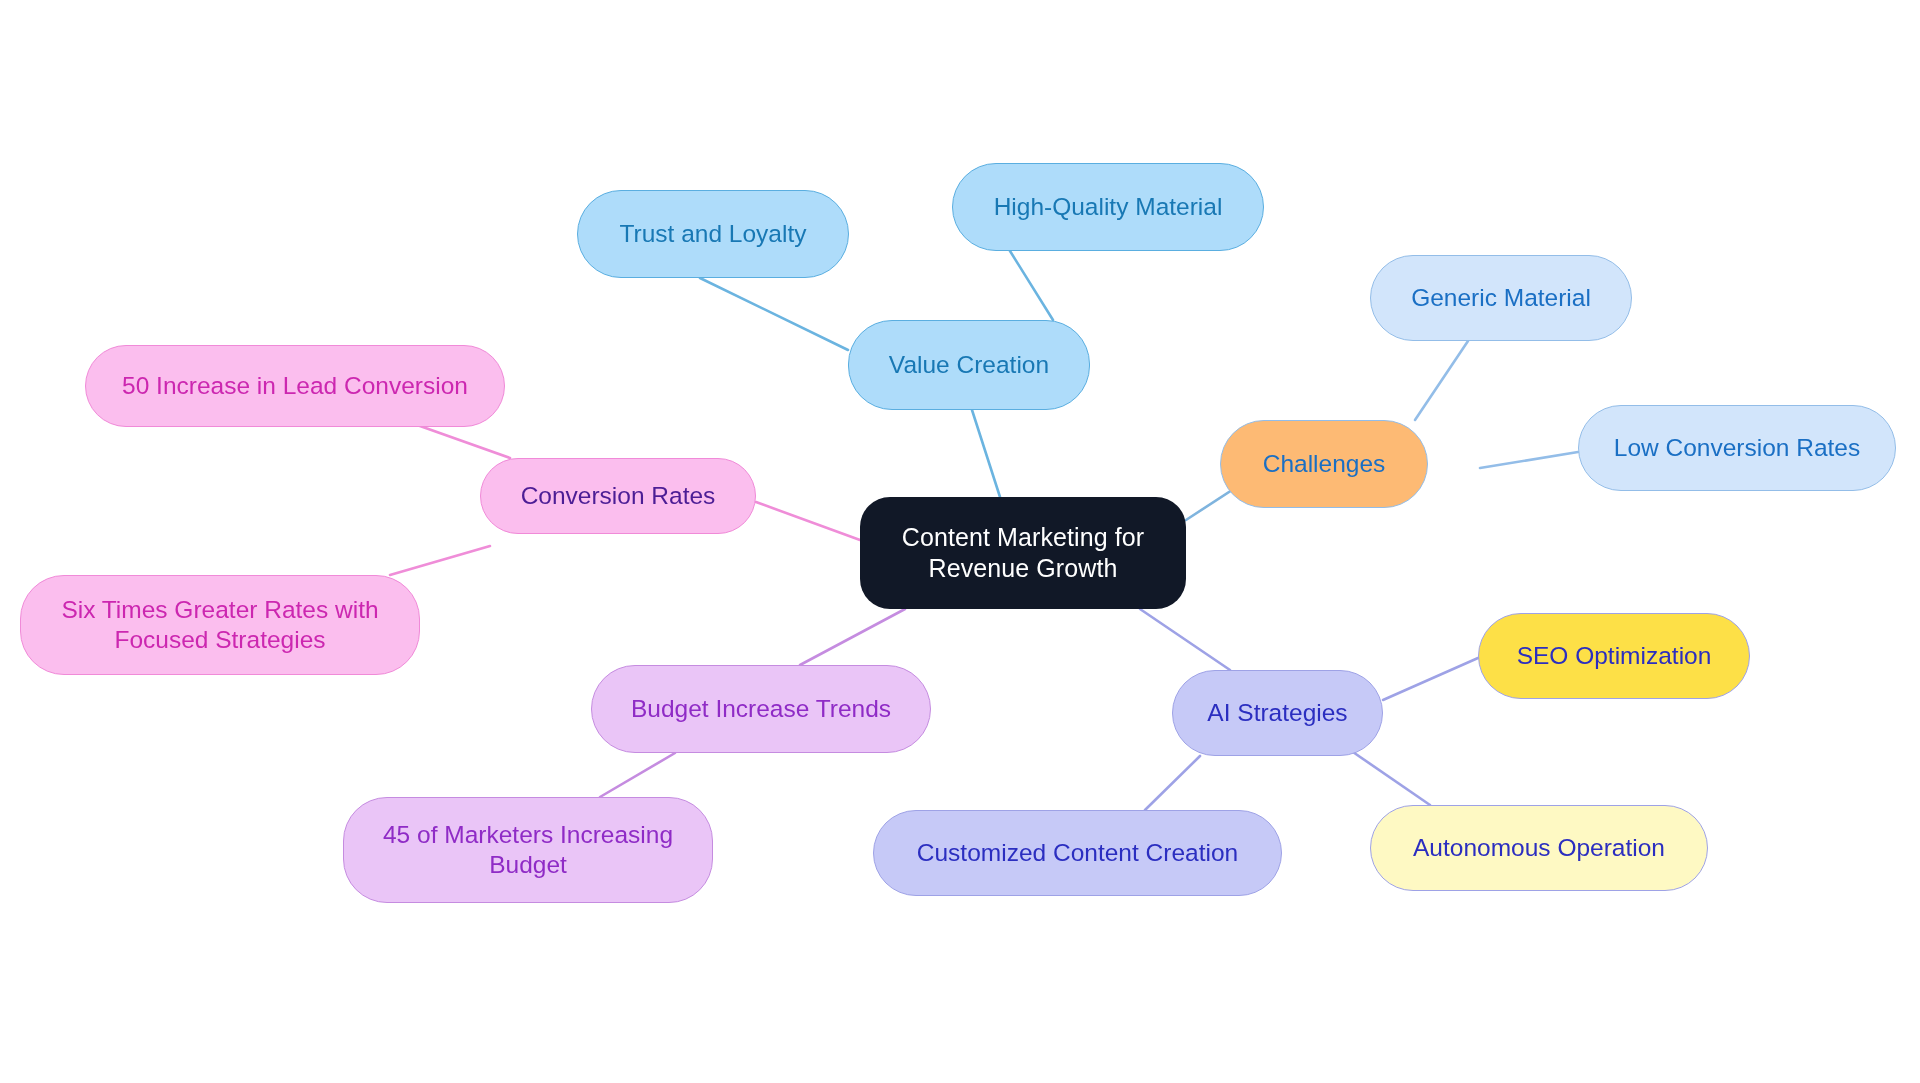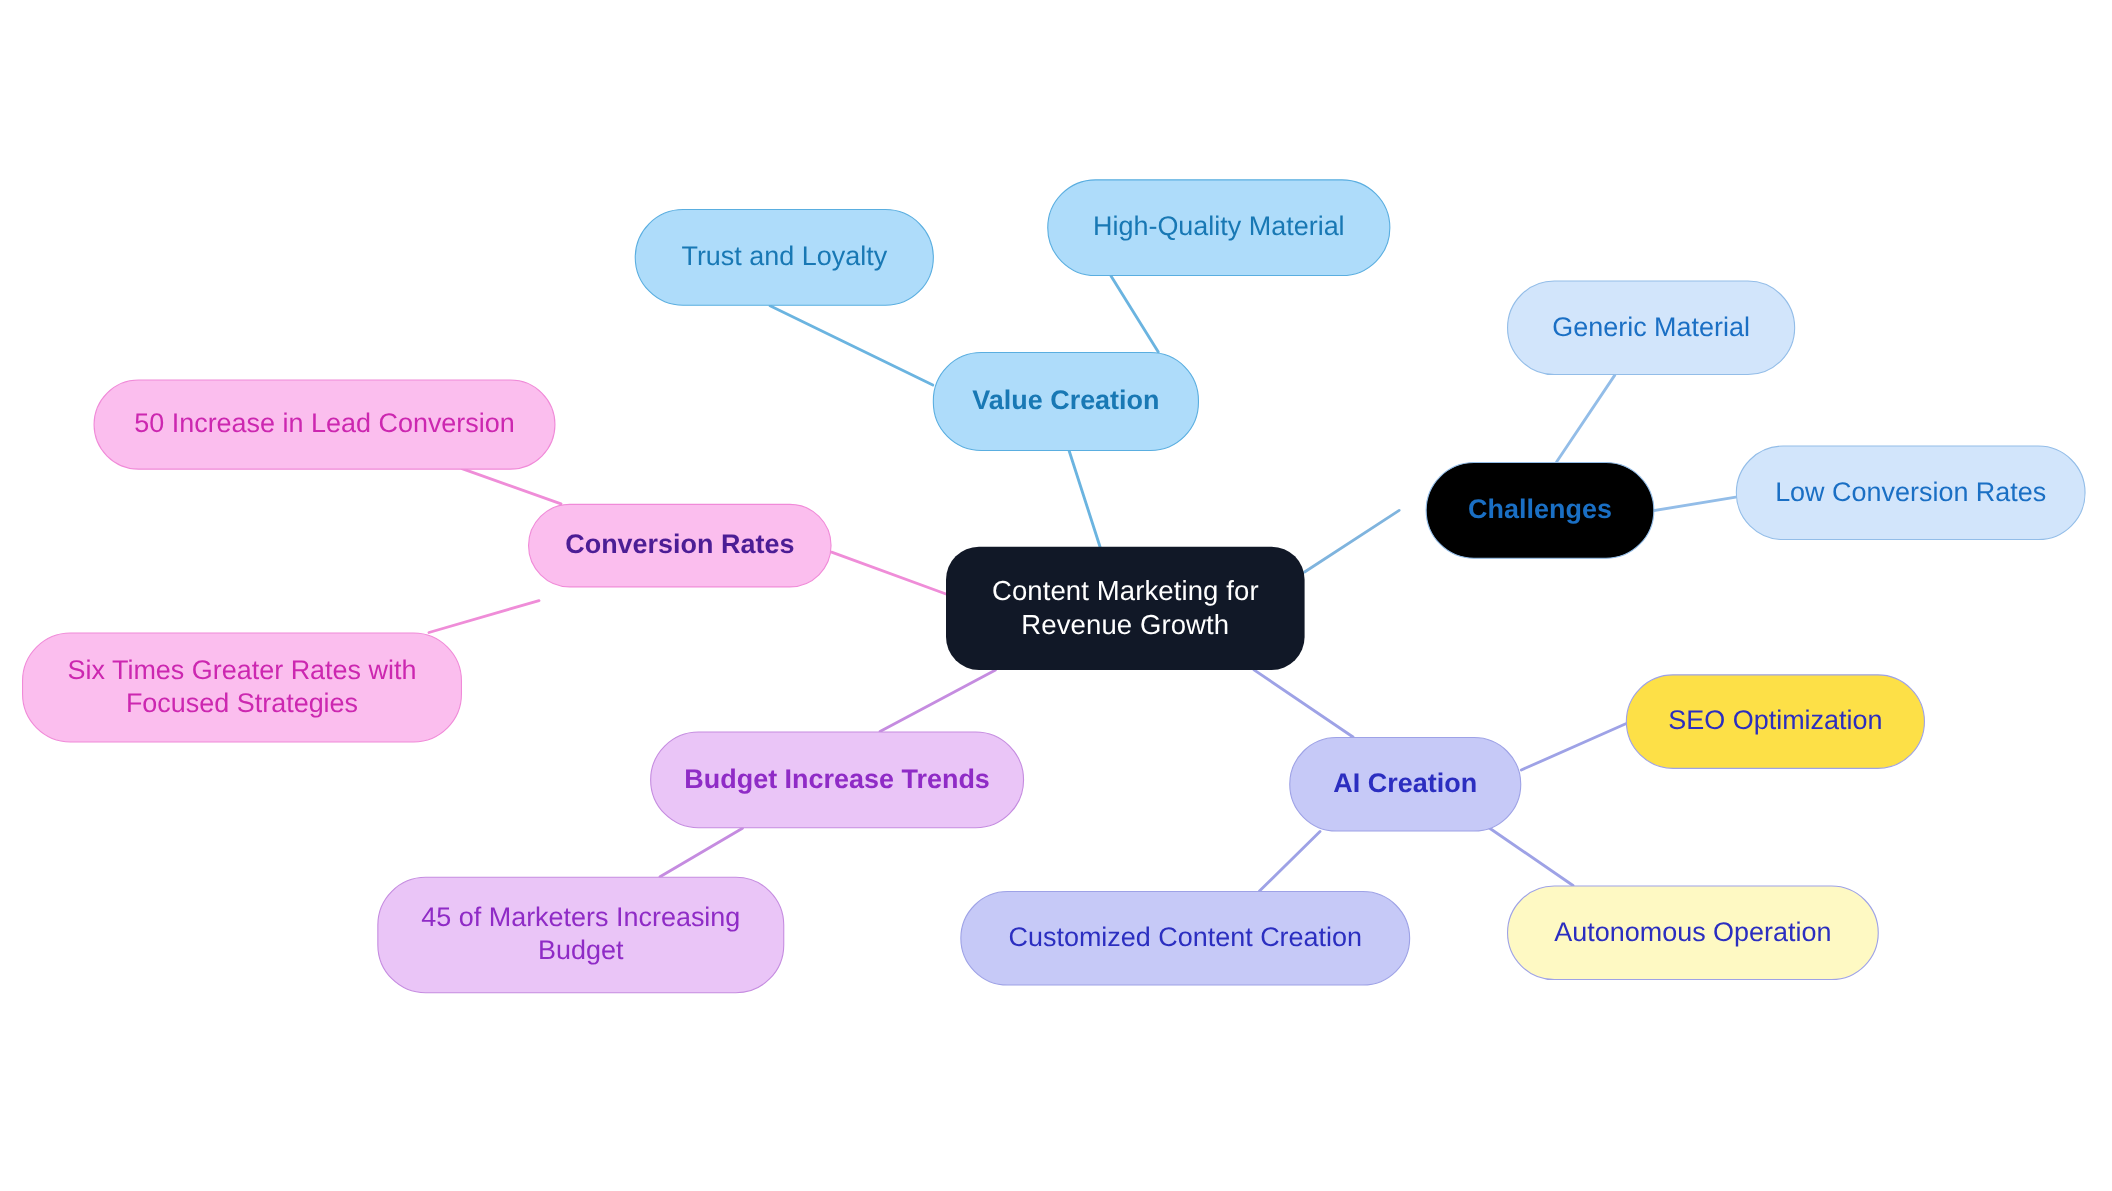--- a/index.html
+++ b/index.html
@@ -40,21 +40,21 @@
     line-height: 1.24;
     padding: 20px 16px;
     white-space: pre-line;
   }
   .node-root {
     border-radius: 30px;
     border-width: 0;
     font-size: 25px;
     letter-spacing: 0.1px;
   }
-  .node-branch { font-size: 24.5px; font-weight: bold; }
+  .node-branch { font-size: 24.5px; }
   .node-leaf   { font-size: 24.5px; }
 </style>
 </head>
 <body style="background: rgb(255, 255, 255);">
 
 <div id="mindmap-canvas" style="background: rgb(255, 255, 255);">
   <svg id="edge-layer" viewBox="0 0 1920 1083">
       <line x1="1000" y1="497" x2="972" y2="410" stroke="#6bb4e0" stroke-width="2.6" stroke-linecap="round"></line>
       <line x1="1186" y1="520" x2="1272" y2="464" stroke="#7fb4de" stroke-width="2.6" stroke-linecap="round"></line>
       <line x1="860" y1="540" x2="756" y2="502" stroke="#ef8dd8" stroke-width="2.6" stroke-linecap="round"></line>
@@ -70,28 +70,28 @@
       <line x1="1383" y1="700" x2="1478" y2="658" stroke="#9ea2e6" stroke-width="2.6" stroke-linecap="round"></line>
       <line x1="1200" y1="756" x2="1145" y2="810" stroke="#9ea2e6" stroke-width="2.6" stroke-linecap="round"></line>
       <line x1="1350" y1="750" x2="1430" y2="805" stroke="#9ea2e6" stroke-width="2.6" stroke-linecap="round"></line>
     </svg>
   <div id="node-layer">
       <div class="node node-root" style="left: 860px; top: 497px; width: 326px; height: 112px; background: rgb(17, 24, 39); color: rgb(255, 255, 255); border-color: rgb(17, 24, 39);"><span>Content Marketing for
 Revenue Growth</span></div>
       <div class="node node-branch" style="left: 848px; top: 320px; width: 242px; height: 90px; background: rgb(174, 220, 250); color: rgb(24, 120, 180); border-color: rgb(90, 174, 224);"><span>Value Creation</span></div>
       <div class="node node-leaf" style="left: 577px; top: 190px; width: 272px; height: 88px; background: rgb(174, 220, 250); color: rgb(24, 120, 180); border-color: rgb(90, 174, 224);"><span>Trust and Loyalty</span></div>
       <div class="node node-leaf" style="left: 952px; top: 163px; width: 312px; height: 88px; background: rgb(174, 220, 250); color: rgb(24, 120, 180); border-color: rgb(90, 174, 224);"><span>High-Quality Material</span></div>
-      <div class="node node-branch" style="left: 1296px; top: 420px; width: 208px; height: 88px; background: #000000; color: rgb(26, 111, 196); border-color: rgb(147, 189, 232);"><span>Challenges</span></div>
+      <div class="node node-branch" style="left: 1220px; top: 420px; width: 208px; height: 88px; background: #fdba74; color: rgb(26, 111, 196); border-color: rgb(147, 189, 232);"><span>Challenges</span></div>
       <div class="node node-leaf" style="left: 1370px; top: 255px; width: 262px; height: 86px; background: rgb(210, 229, 251); color: rgb(26, 111, 196); border-color: rgb(147, 189, 232);"><span>Generic Material</span></div>
       <div class="node node-leaf" style="left: 1578px; top: 405px; width: 318px; height: 86px; background: rgb(210, 229, 251); color: rgb(26, 111, 196); border-color: rgb(147, 189, 232);"><span>Low Conversion Rates</span></div>
       <div class="node node-branch" style="left: 480px; top: 458px; width: 276px; height: 76px; background: rgb(251, 190, 238); color: #4c1d95; border-color: rgb(240, 138, 216);"><span>Conversion Rates</span></div>
       <div class="node node-leaf" style="left: 85px; top: 345px; width: 420px; height: 82px; background: rgb(251, 190, 238); color: rgb(204, 39, 176); border-color: rgb(240, 138, 216);"><span>50 Increase in Lead Conversion</span></div>
       <div class="node node-leaf" style="left: 20px; top: 575px; width: 400px; height: 100px; background: rgb(251, 190, 238); color: rgb(204, 39, 176); border-color: rgb(240, 138, 216);"><span>Six Times Greater Rates with
 Focused Strategies</span></div>
       <div class="node node-branch" style="left: 591px; top: 665px; width: 340px; height: 88px; background: rgb(234, 197, 247); color: rgb(143, 43, 198); border-color: rgb(197, 140, 224);"><span>Budget Increase Trends</span></div>
       <div class="node node-leaf" style="left: 343px; top: 797px; width: 370px; height: 106px; background: rgb(234, 197, 247); color: rgb(143, 43, 198); border-color: rgb(197, 140, 224);"><span>45 of Marketers Increasing
 Budget</span></div>
-      <div class="node node-branch" style="left: 1172px; top: 670px; width: 211px; height: 86px; background: rgb(198, 201, 247); color: rgb(43, 46, 192); border-color: rgb(158, 162, 230);"><span>AI Creation</span></div>
+      <div class="node node-branch" style="left: 1172px; top: 670px; width: 211px; height: 86px; background: rgb(198, 201, 247); color: rgb(43, 46, 192); border-color: rgb(158, 162, 230);"><span>AI Strategies</span></div>
       <div class="node node-leaf" style="left: 1478px; top: 613px; width: 272px; height: 86px; background: #fde047; color: rgb(43, 46, 192); border-color: rgb(158, 162, 230);"><span>SEO Optimization</span></div>
       <div class="node node-leaf" style="left: 873px; top: 810px; width: 409px; height: 86px; background: rgb(198, 201, 247); color: rgb(43, 46, 192); border-color: rgb(158, 162, 230); text-align: center;"><span>Customized Content Creation</span></div>
       <div class="node node-leaf" style="left: 1370px; top: 805px; width: 338px; height: 86px; background: #fef9c3; color: rgb(43, 46, 192); border-color: rgb(158, 162, 230);"><span>Autonomous Operation</span></div>
     </div>
 </div>
 
 </body></html>

